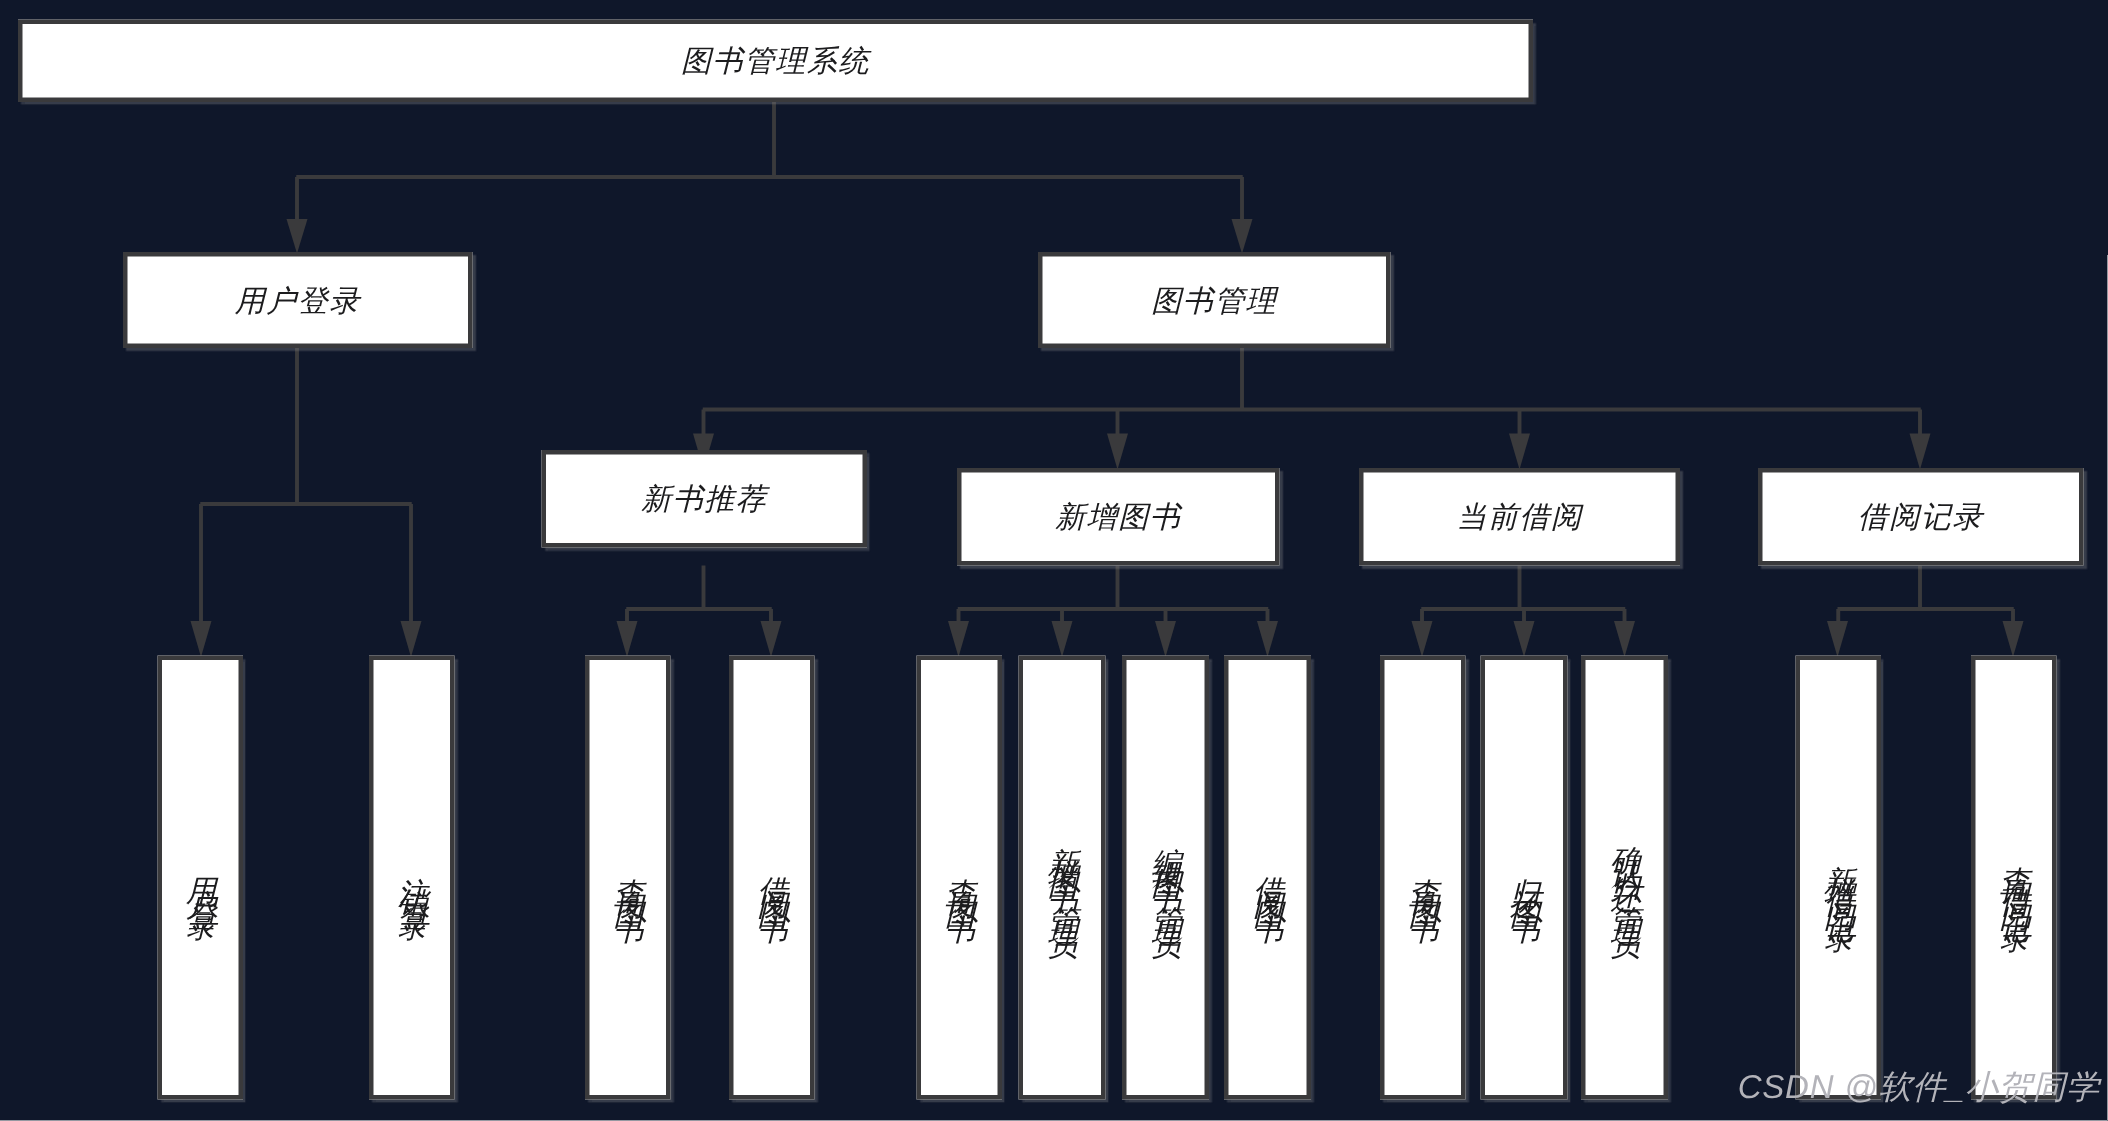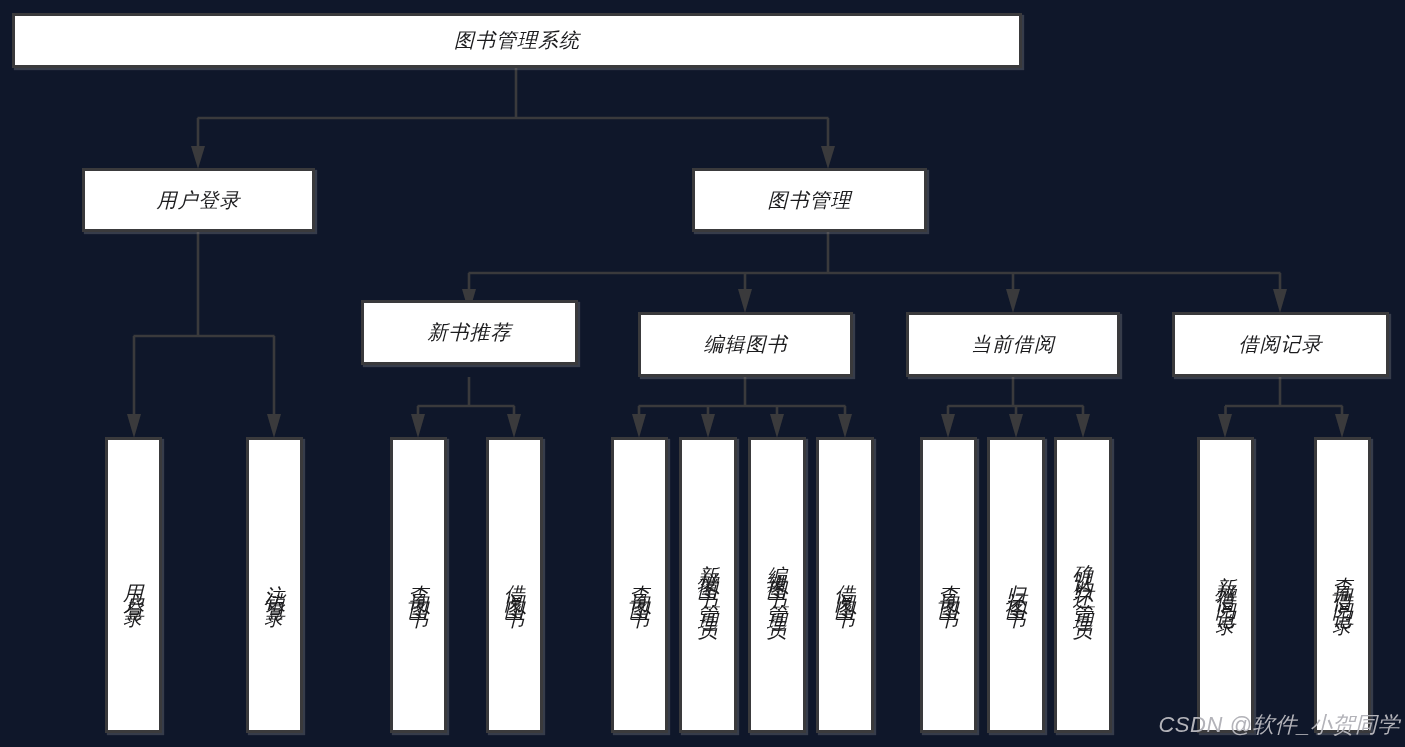--- a/index.html
+++ b/index.html
@@ -114,21 +114,21 @@
     <span class="lbl">用户登录</span>
   </div>
   <div class="node n-book-mgmt">
     <span class="lbl">图书管理</span>
   </div>
 
   <div class="node n-new-book">
     <span class="lbl">新书推荐</span>
   </div>
   <div class="node n-borrow">
-    <span class="lbl">编辑图书</span>
+    <span class="lbl">新增图书</span>
   </div>
   <div class="node n-current">
     <span class="lbl">当前借阅</span>
   </div>
   <div class="node n-records">
     <span class="lbl">借阅记录</span>
   </div>
 
   <div class="node leaf l-a1">
     <span class="lbl">用户登录</span>

